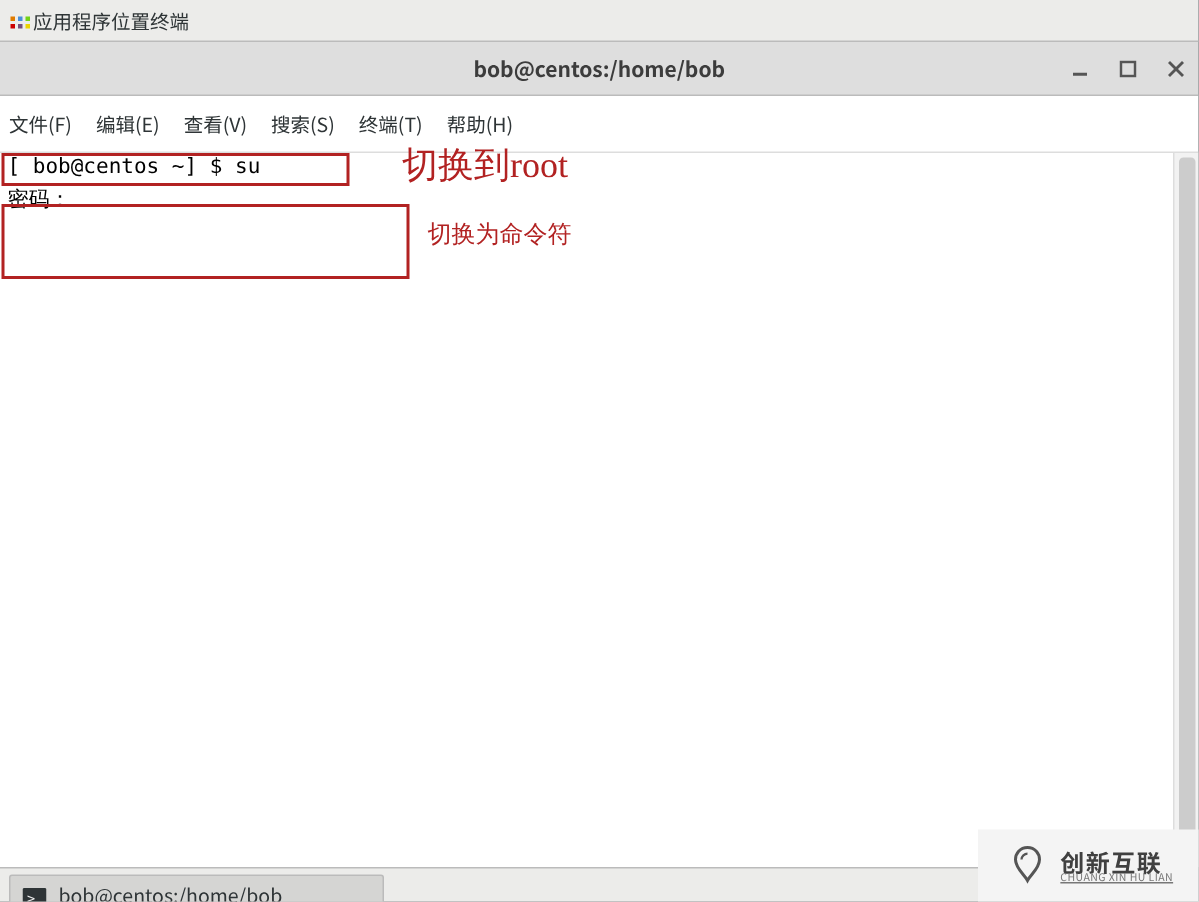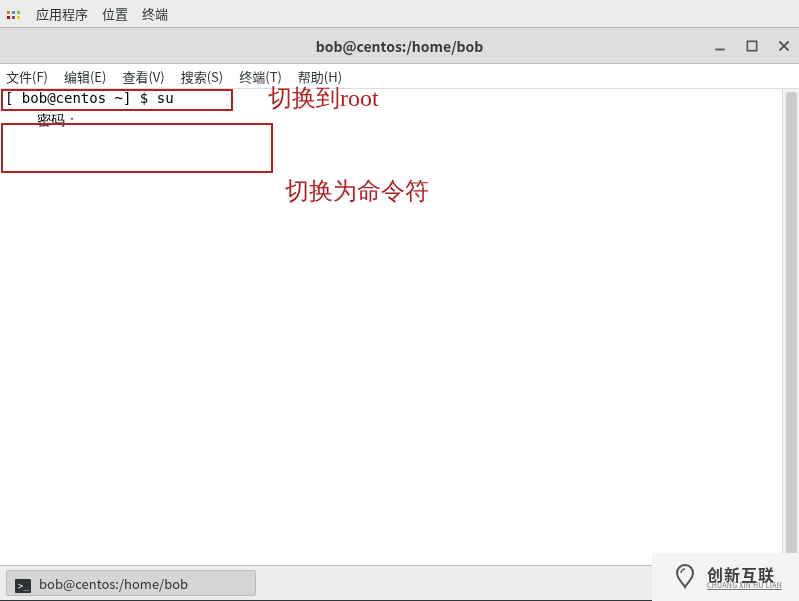--- a/index.html
+++ b/index.html
@@ -1,53 +1,53 @@
 <!DOCTYPE html>
 <html><head>
   <meta charset="utf-8">
   <style>
     * { margin: 0; padding: 0; box-sizing: border-box; }
     body { width: 799px; height: 601px; font-family: "Noto Sans CJK SC", "WenQuanYi", sans-serif; background: #2e3436; overflow: hidden; }
     
     
     .top-panel { height: 28px; background: #ececea; display: flex; align-items: center; padding: 0 6px; border-bottom: 1px solid #bbb; }
-    .top-panel-left { display: flex; align-items: center; gap: 14px; }
+    .top-panel-left { display: flex; align-items: center; gap: 0; }
     .top-panel-right { margin-left: auto; display: flex; align-items: center; gap: 14px; }
     .app-launcher-icon { width: 16px; height: 16px; display:inline-block; }
     .panel-item { font-size: 13px; color: #2e3436; cursor: pointer; }
     .clock { font-size: 13px; color: #2e3436; }
     .panel-icon { width: 16px; height: 16px; display: inline-flex; align-items: center; justify-content: center; cursor:pointer; }
     
     
     .window-titlebar { height: 36px; background: #dedede; display: flex; align-items: center; position: relative; border-bottom: 1px solid #bbb; }
     .window-title { position:absolute; left: 50%; transform: translateX(-50%); font-size: 14px; font-weight: bold; color: #3c3c3c; }
     .window-controls { position:absolute; right: 8px; display: flex; gap: 18px; align-items: center; }
     .win-ctrl { width: 14px; height: 14px; display:flex; align-items:center; justify-content:center; cursor:pointer; }
     
     
-    .menu-bar { height: 25px; background: #fff; display: flex; align-items: center; padding: 0 4px; gap: 12px; border-bottom: 1px solid #ddd; }
+    .menu-bar { height: 38px; background: #fff; display: flex; align-items: center; padding: 0 4px; gap: 12px; border-bottom: 1px solid #ddd; }
     .menu-item { font-size: 13px; color: #2e3436; cursor: pointer; padding: 2px 2px; }
     
     
     .terminal-area { position: relative; background: #fff; height: 476px; }
     .terminal-content { position:absolute; left:0; top:0; background:#fff; width: 782px; height:100%; font-family: "DejaVu Sans Mono","Liberation Mono",monospace; font-size: 14px; line-height: 18px; color:#000; }
     .terminal-scrollbar { position:absolute; right:0; top:0; width: 17px; height:100%; background:#f2f2f2; border-left:1px solid #ddd; }
     .scroll-thumb { width:11px; margin:3px auto 0; height:470px; background:#cccccc; border-radius:3px; cursor:pointer; }
     
     .tline { position:absolute; left:5px; height:18px; white-space: pre; }
     .l1 { top: 0; }
-    .l2 { top: 22px; margin-left: 32px; }
+    .l2 { top: 22px; }
     .l3 { top: 40px; }
     .cursor-block { display:inline-block; width:8px; height:16px; background:#000; vertical-align:text-bottom; }
     
     
     .anno-box1 { position:absolute; left:1px; top:0; width:232px; height:22px; border:2px solid #b22222; pointer-events:none; }
     .anno-box2 { position:absolute; left:1px; top:34px; width:272px; height:50px; border:2px solid #b22222; pointer-events:none; }
     .anno-text1 { position:absolute; left:268px; top:0; font-family: "SimSun","STSong",serif; font-size:24px; color:#b22222; pointer-events:none; }
-    .anno-text2 { position:absolute; left:285px; top:46px; font-family: "SimSun","STSong",serif; font-size:24px; color:#b22222; pointer-events:none;margin-top:47px; }
+    .anno-text2 { position:absolute; left:285px; top:46px; font-family: "SimSun","STSong",serif; font-size:16px; color:#b22222; pointer-events:none; }
     
     
     .bottom-panel { height: 35px; background: #ececea; display:flex; align-items:center; padding: 0 6px; border-top:1px solid #bbb; }
     .task-button { display:flex; align-items:center; gap:8px; background:#d5d5d3; border:1px solid #bbb; border-radius:2px; padding:3px 8px; height:26px; width:250px; cursor:pointer; }
     .task-icon { width:16px; height:16px; }
     .task-label { font-size:13px; color:#2e3436; white-space:nowrap; overflow:hidden; text-overflow:ellipsis; }
     
     
     .watermark { position:absolute; right:0; bottom:0; width:147px; height:48px; background:#f4f4f4; display:flex; align-items:center; justify-content:center; gap:6px; color:#404040; z-index:20; }
     .wm-logo { width:32px; height:32px; }

